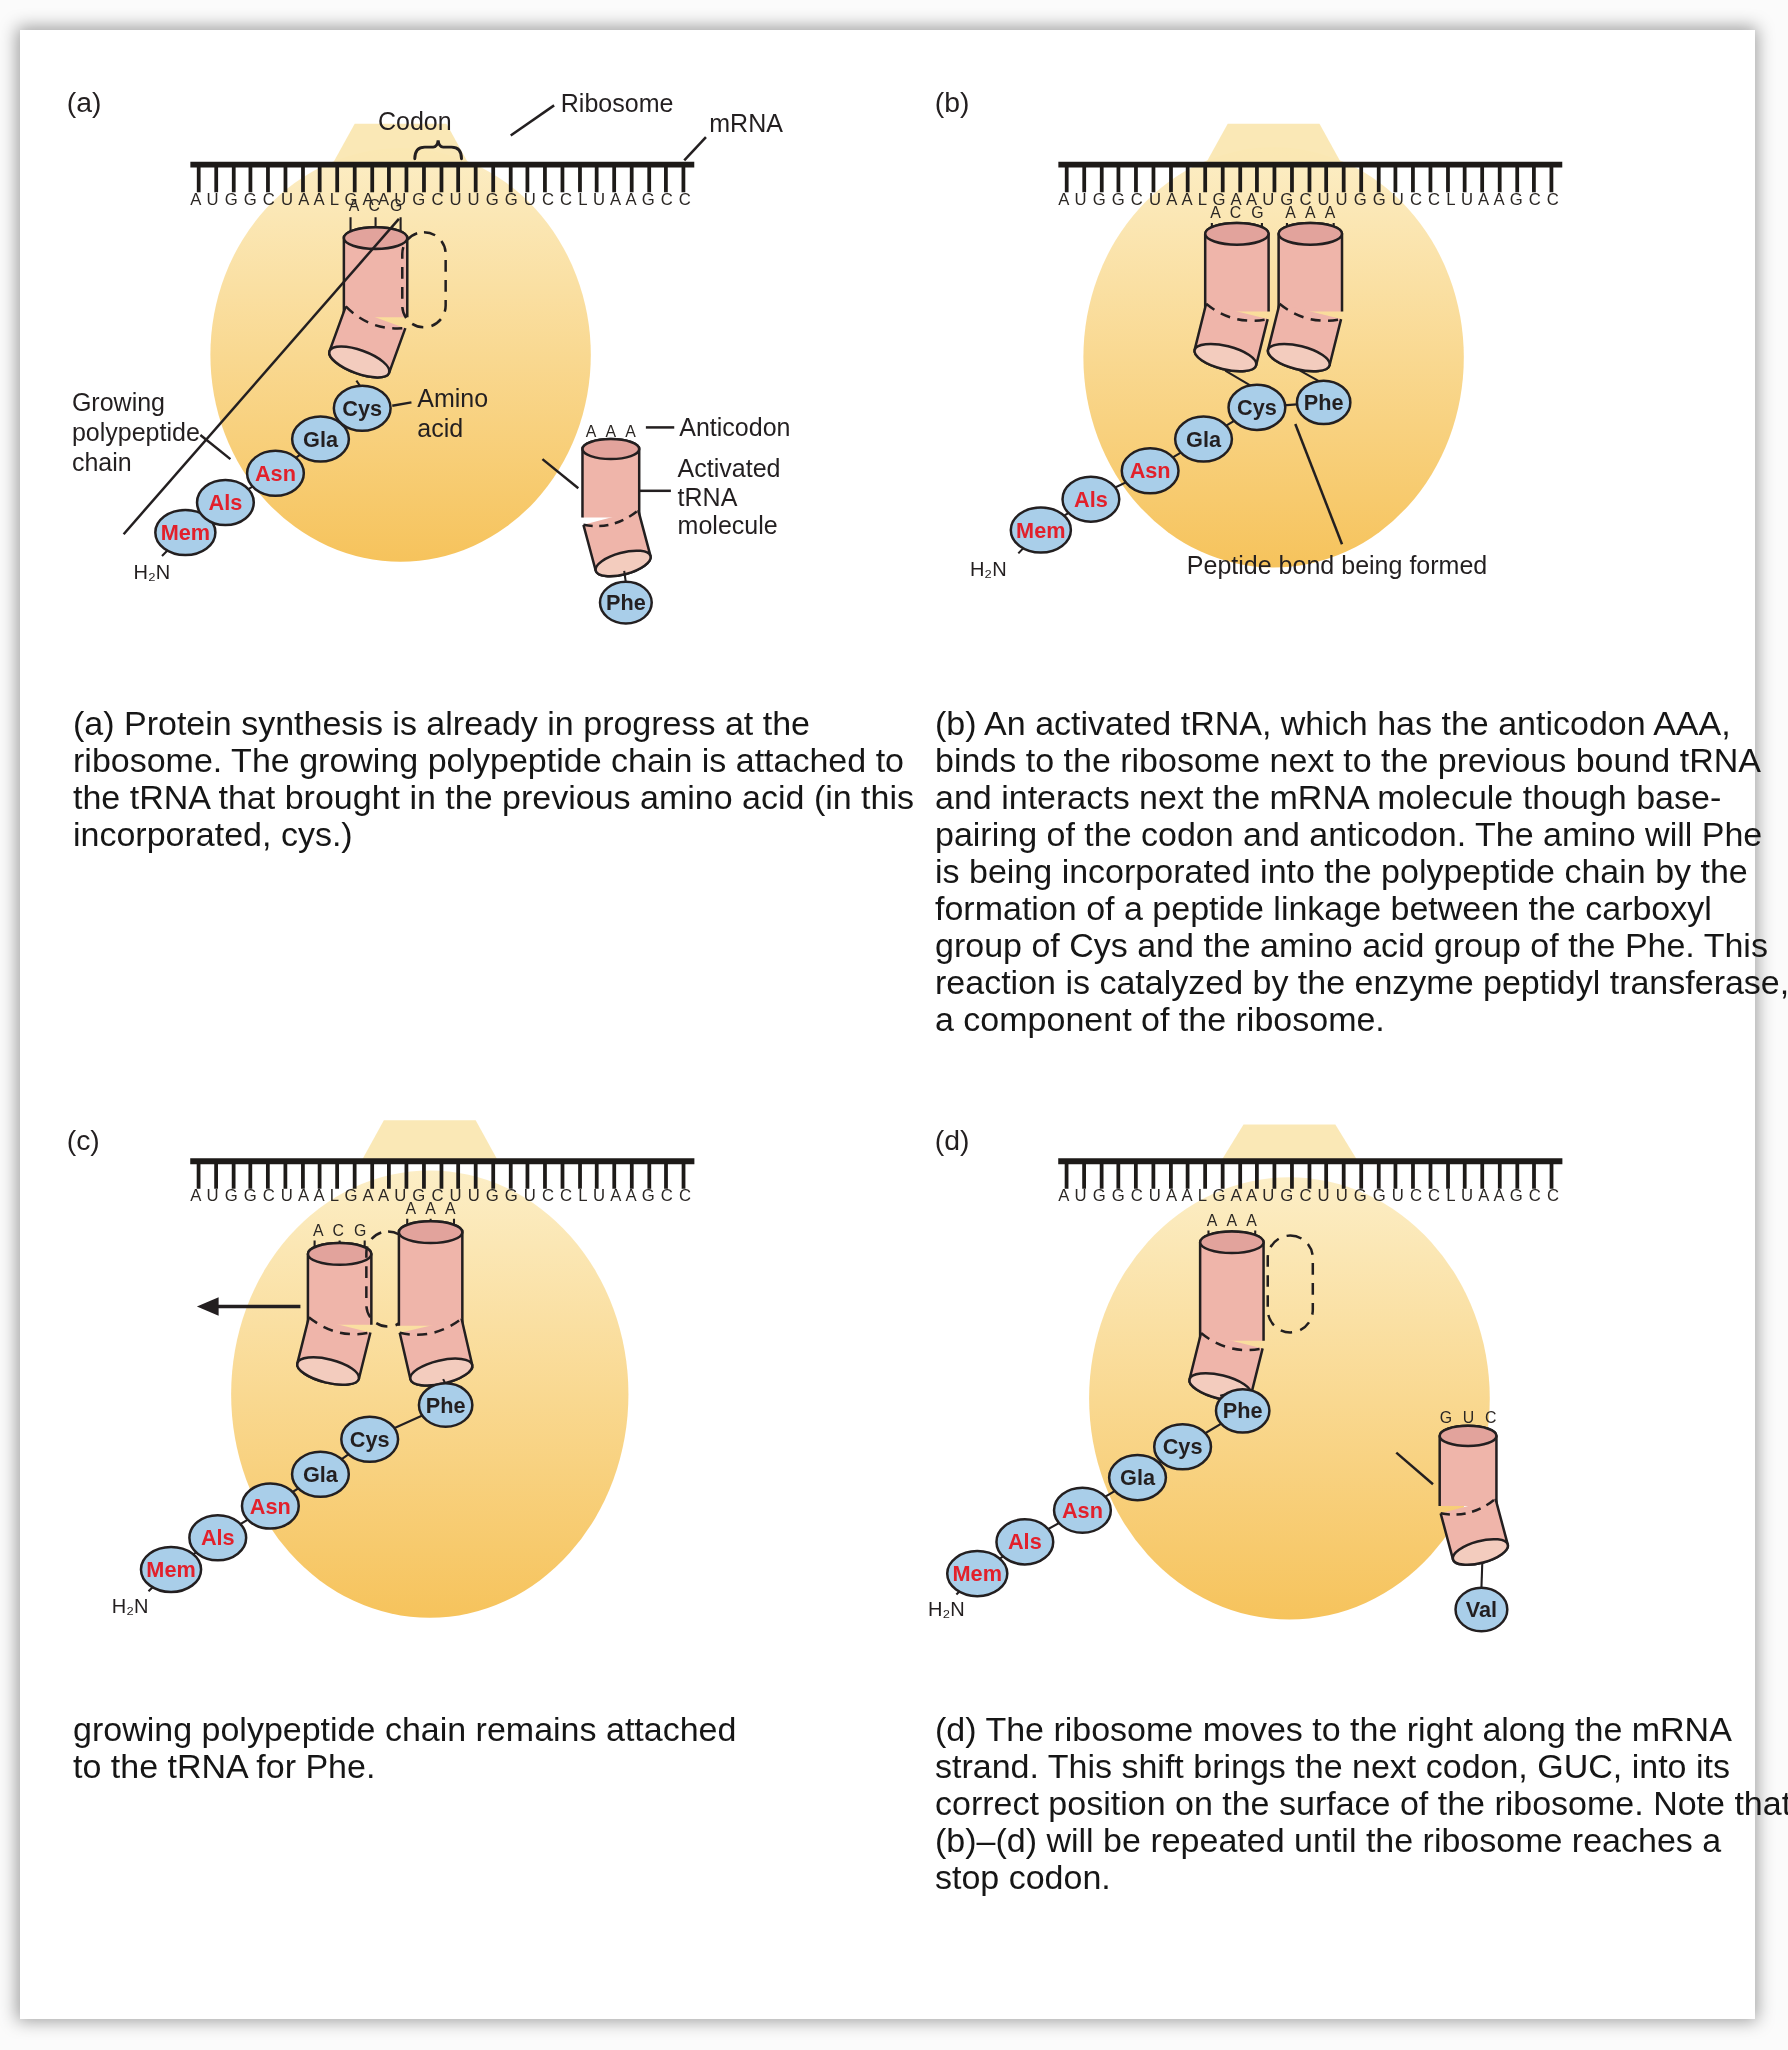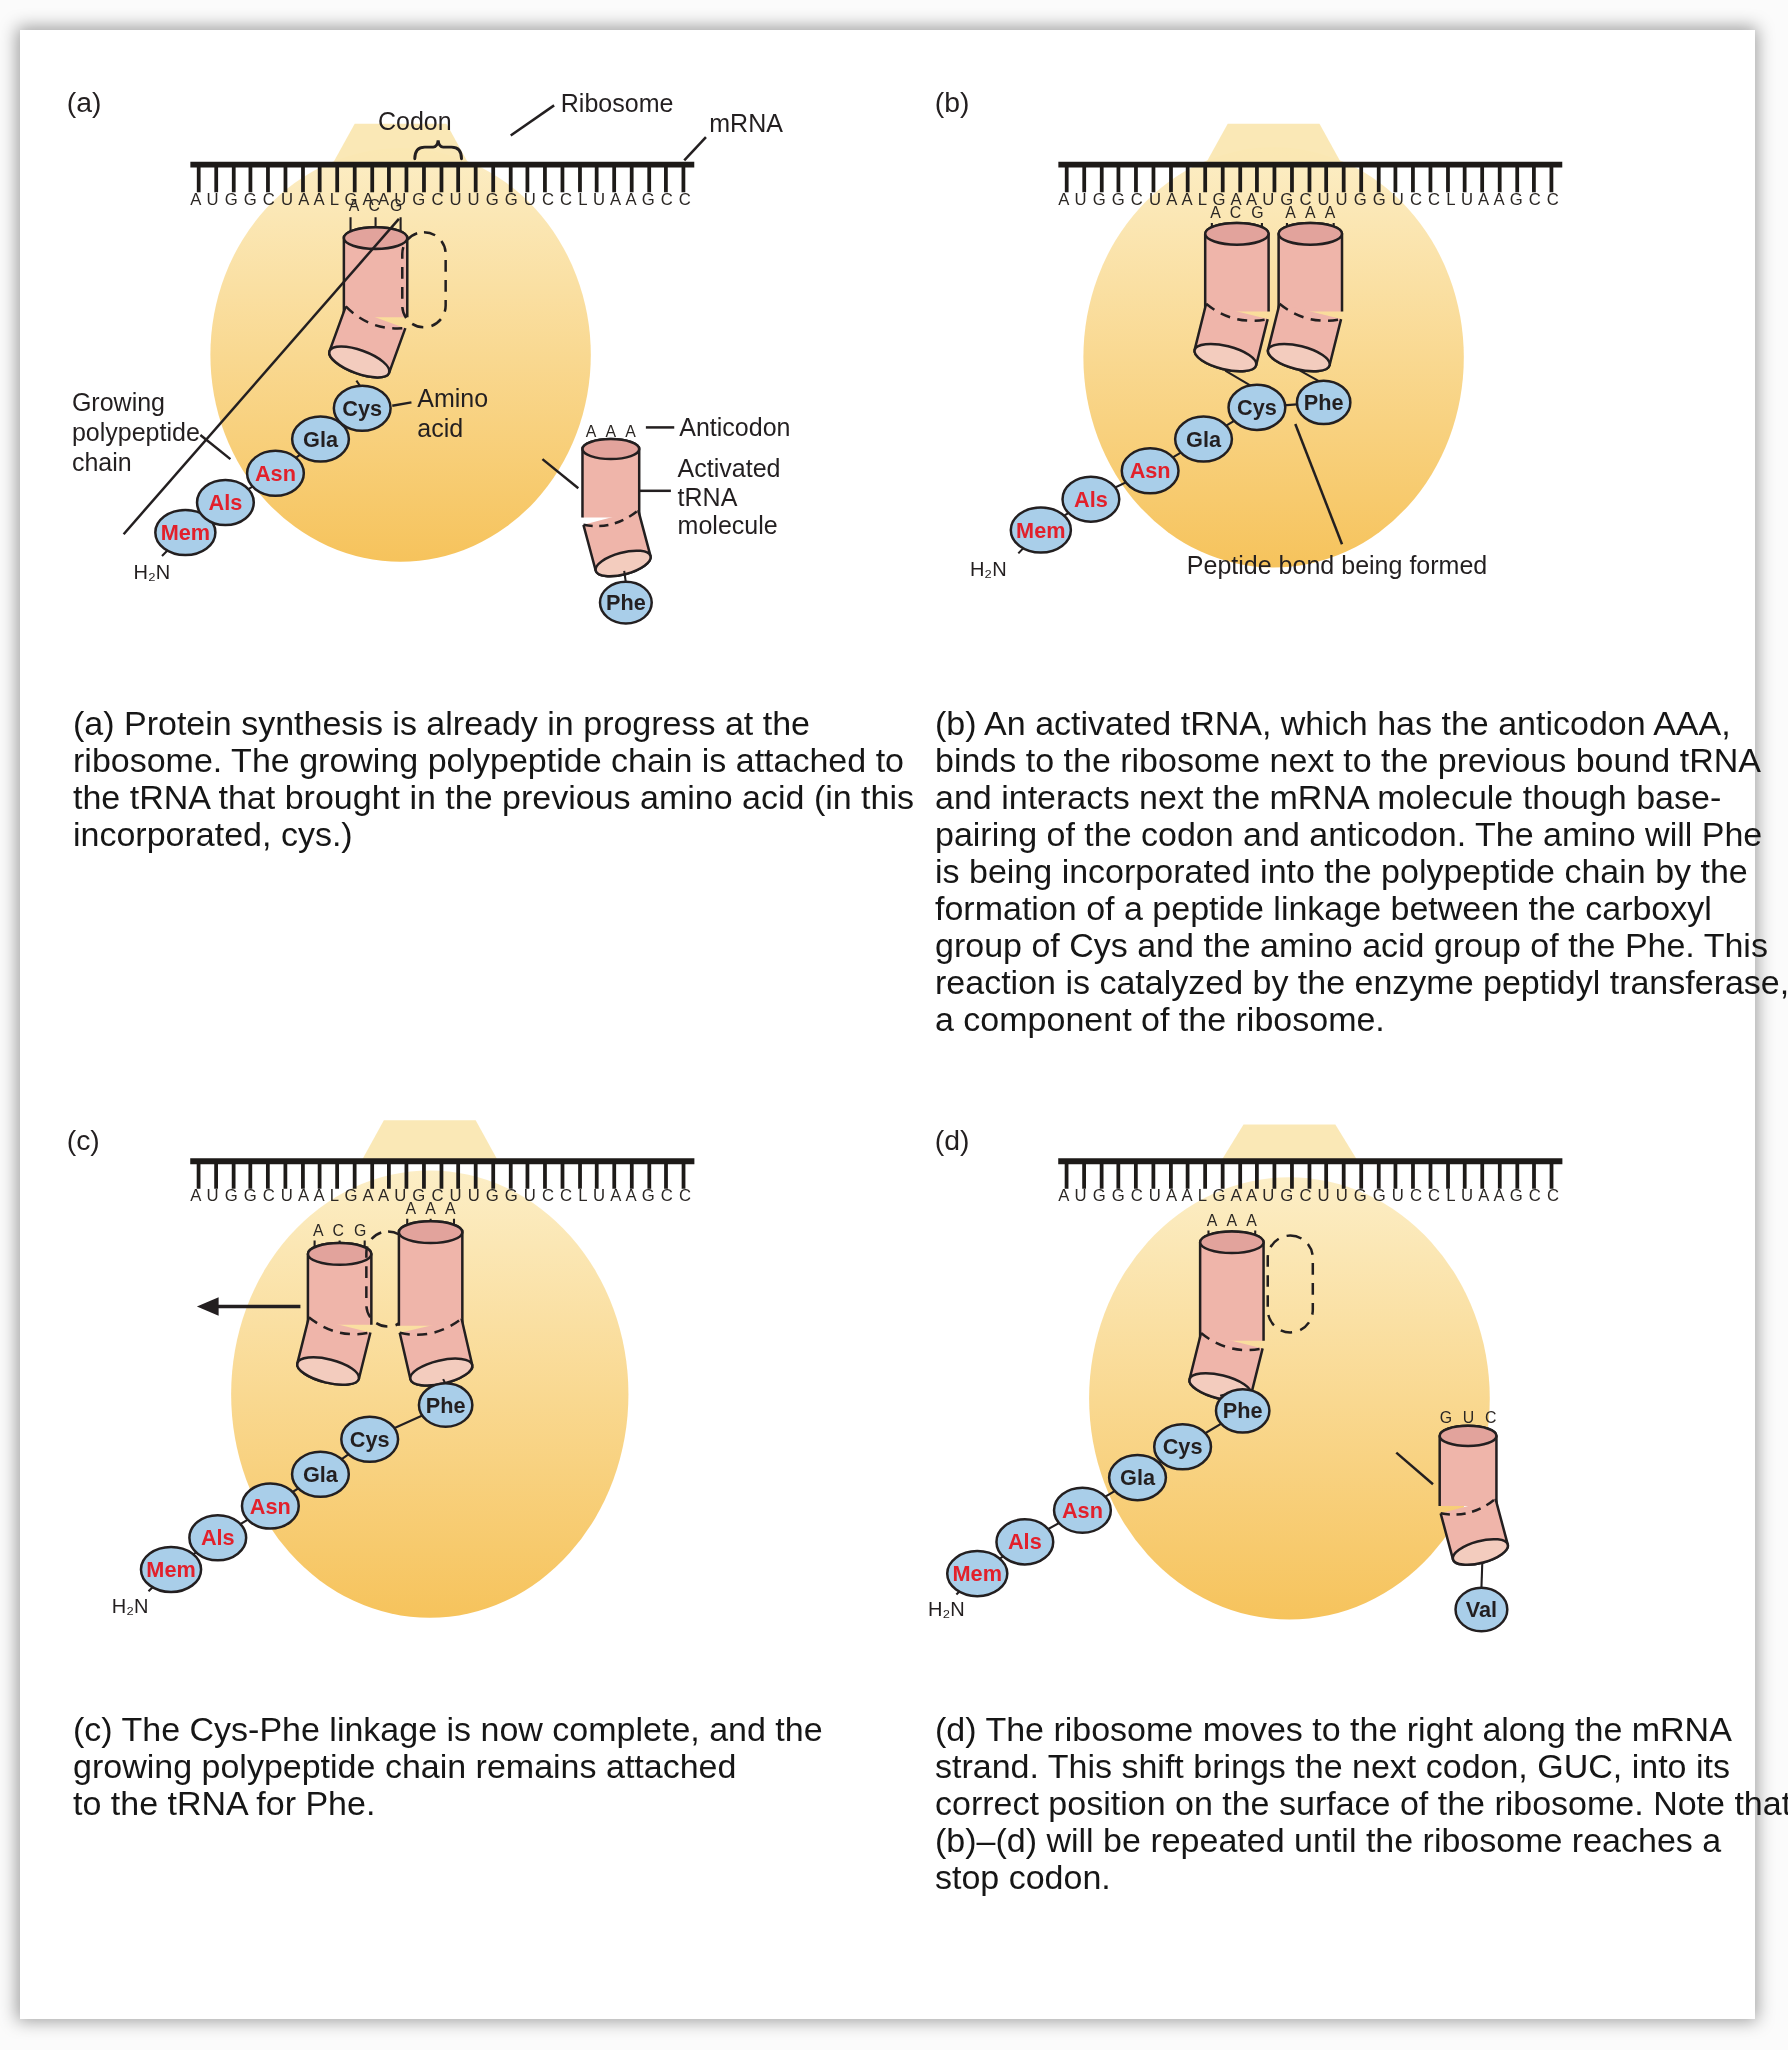--- a/index.html
+++ b/index.html
@@ -349,21 +349,20 @@
     <div>and interacts next the mRNA molecule though base-</div>
     <div>pairing of the codon and anticodon. The amino will Phe</div>
     <div>is being incorporated into the polypeptide chain by the</div>
     <div>formation of a peptide linkage between the carboxyl</div>
     <div>group of Cys and the amino acid group of the Phe. This</div>
     <div>reaction is catalyzed by the enzyme peptidyl transferase,</div>
     <div>a component of the ribosome.</div>
   </div>
 
   <div class="caption" style="left:53px;top:1681px;">
-    <div>(c) The Cys-Phe linkage is now complete, and the</div>
     <div>growing polypeptide chain remains attached</div>
     <div>to the tRNA for Phe.</div>
   </div>
 
   <div class="caption" style="left:915px;top:1681px;">
     <div>(d) The ribosome moves to the right along the mRNA</div>
     <div>strand. This shift brings the next codon, GUC, into its</div>
     <div>correct position on the surface of the ribosome. Note that</div>
     <div>(b)–(d) will be repeated until the ribosome reaches a</div>
     <div>stop codon.</div>

